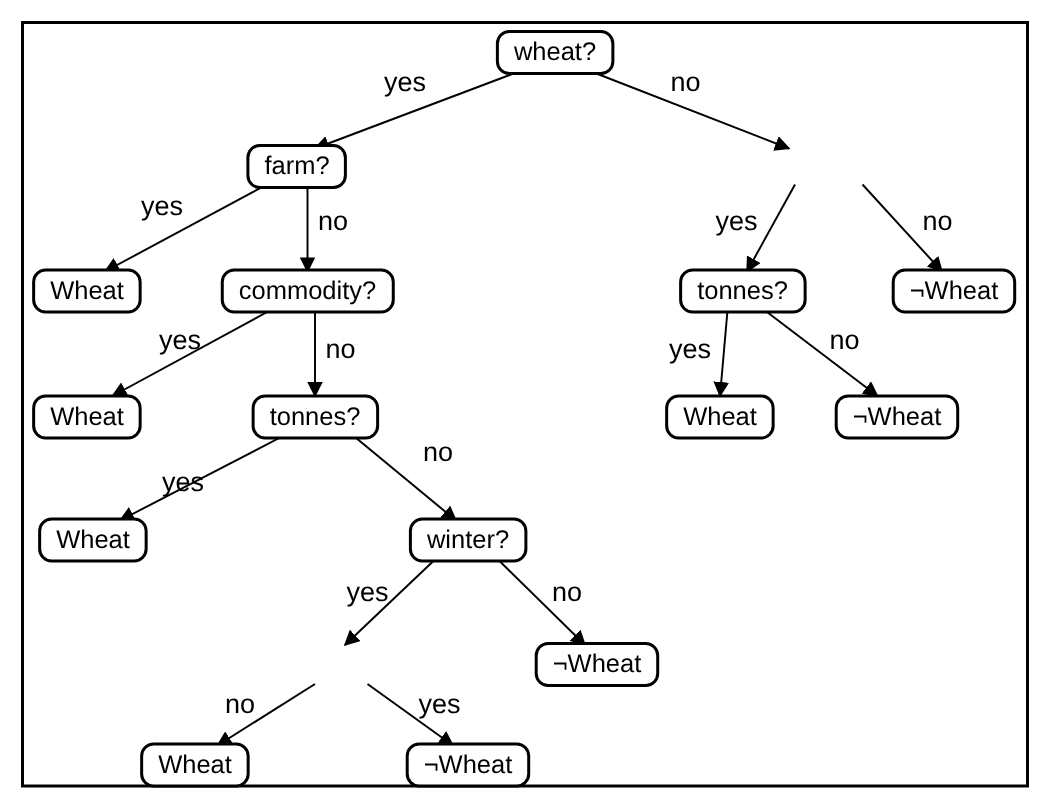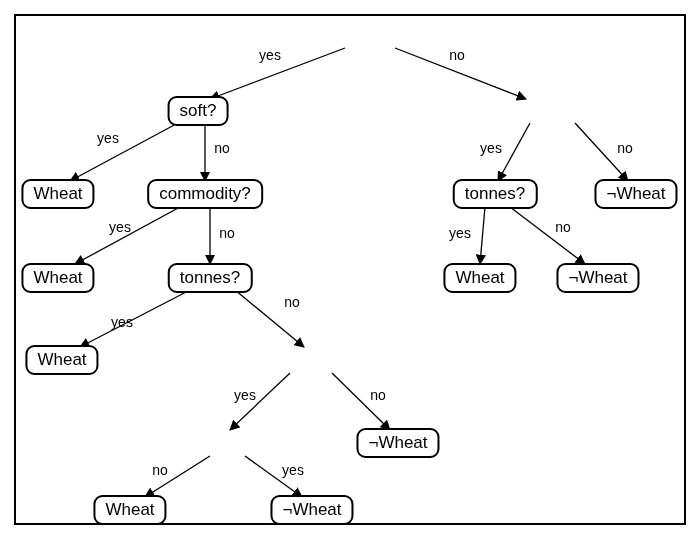--- a/index.html
+++ b/index.html
@@ -1,21 +1,21 @@
 <!DOCTYPE html>
 <html><head>
 <meta charset="utf-8">
 <style>
   html,body{margin:0;padding:0;background:#fff;font-family:Arial,Helvetica,sans-serif}
   .canvas{position:relative;width:700px;height:539px;background:#fff}
   .frame{position:absolute;left:14px;top:14px;right:14px;bottom:14px;border:2px solid #000}
   .node{position:absolute;border:2px solid #000;border-radius:9px;background:#fff;
         font-size:17px;line-height:1;padding:4px 10px 5px 10px;white-space:nowrap;
         transform:translate(-50%,-50%);}
-  .lbl{position:absolute;font-size:14px;transform:translate(-50%,-50%);}
+  .lbl{position:absolute;font-size:18px;transform:translate(-50%,-50%);}
   svg{position:absolute;left:0;top:0;width:700px;height:539px;pointer-events:none}
   svg line{stroke:#000;stroke-width:1.3}
 </style>
 </head>
 <body>
 
 <div class="canvas">
   <div class="frame"></div>
 
   <svg>
@@ -43,24 +43,25 @@
     <line x1="190" y1="290" x2="80" y2="347" marker-end="url(#ah)"></line>
     <line x1="235" y1="290" x2="304" y2="347" marker-end="url(#ah)"></line>
 
     <line x1="290" y1="373" x2="230" y2="430" marker-end="url(#ah)"></line>
     <line x1="332" y1="373" x2="390" y2="430" marker-end="url(#ah)"></line>
 
     <line x1="210" y1="456" x2="145" y2="497" marker-end="url(#ah)"></line>
     <line x1="245" y1="456" x2="302" y2="497" marker-end="url(#ah)"></line>
   </svg>
 
+  <div class="node" style="left:370px;top:35px">wheat?</div>
   <div class="lbl" style="left:270px;top:55px">yes</div>
   <div class="lbl" style="left:457px;top:55px">no</div>
 
-  <div class="node" style="left:198px;top:111px">soft?</div>
+  <div class="node" style="left:198px;top:111px">farm?</div>
   <div class="lbl" style="left:108px;top:138px">yes</div>
   <div class="lbl" style="left:222px;top:148px">no</div>
   <div class="lbl" style="left:491px;top:148px">yes</div>
   <div class="lbl" style="left:625px;top:148px">no</div>
 
   <div class="node" style="left:58px;top:194px">Wheat</div>
   <div class="node" style="left:205px;top:194px">commodity?</div>
   <div class="node" style="left:495px;top:194px">tonnes?</div>
   <div class="node" style="left:636px;top:194px">¬Wheat</div>
   <div class="lbl" style="left:120px;top:227px">yes</div>
@@ -69,20 +70,21 @@
   <div class="lbl" style="left:563px;top:227px">no</div>
 
   <div class="node" style="left:58px;top:278px">Wheat</div>
   <div class="node" style="left:210px;top:278px">tonnes?</div>
   <div class="node" style="left:480px;top:278px">Wheat</div>
   <div class="node" style="left:598px;top:278px">¬Wheat</div>
   <div class="lbl" style="left:122px;top:322px">yes</div>
   <div class="lbl" style="left:292px;top:302px">no</div>
 
   <div class="node" style="left:62px;top:360px">Wheat</div>
+  <div class="node" style="left:312px;top:360px">winter?</div>
   <div class="lbl" style="left:245px;top:395px">yes</div>
   <div class="lbl" style="left:378px;top:395px">no</div>
 
   <div class="node" style="left:398px;top:443px">¬Wheat</div>
   <div class="lbl" style="left:160px;top:470px">no</div>
   <div class="lbl" style="left:293px;top:470px">yes</div>
 
   <div class="node" style="left:130px;top:510px">Wheat</div>
   <div class="node" style="left:312px;top:510px">¬Wheat</div>
 </div>

